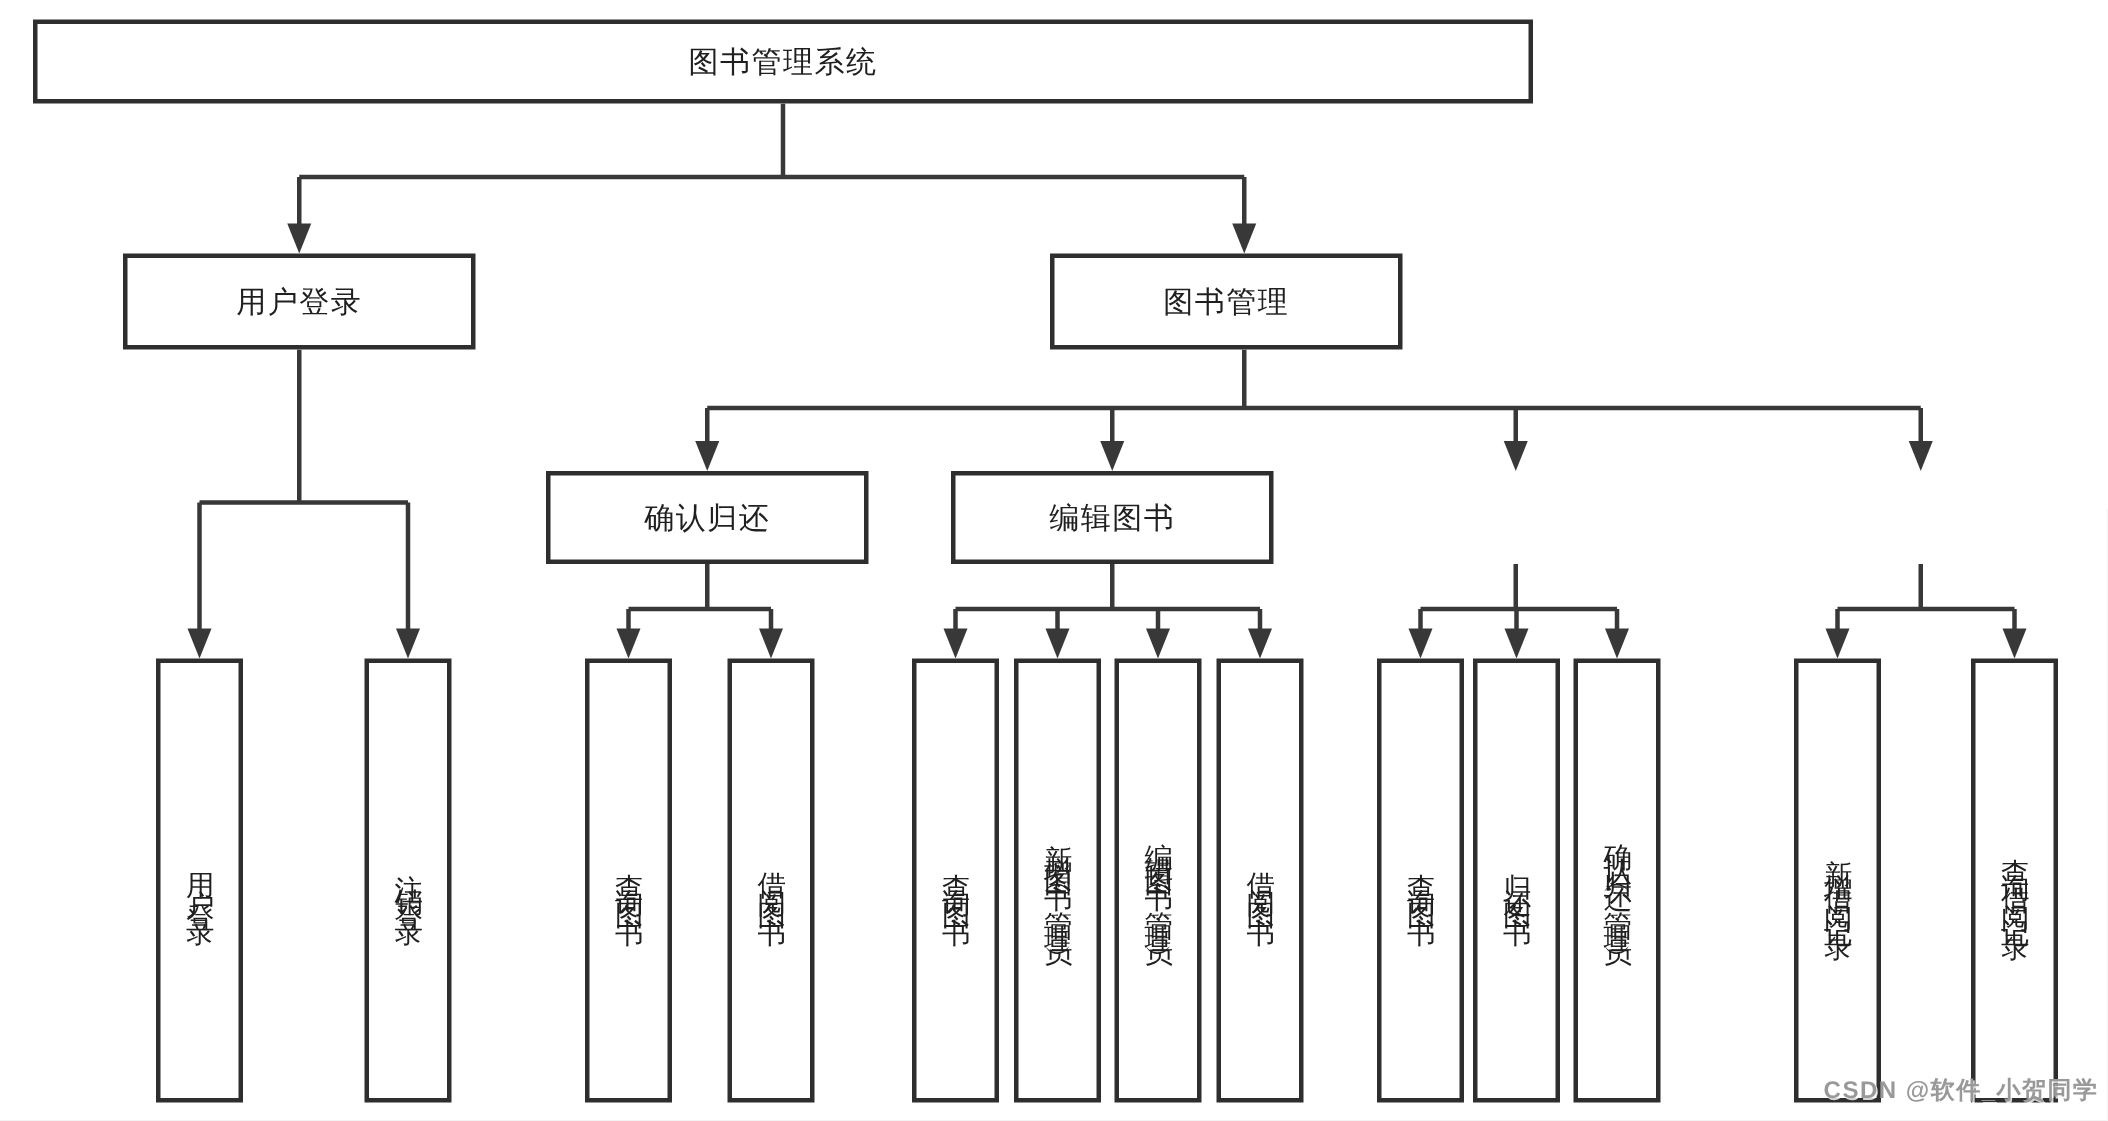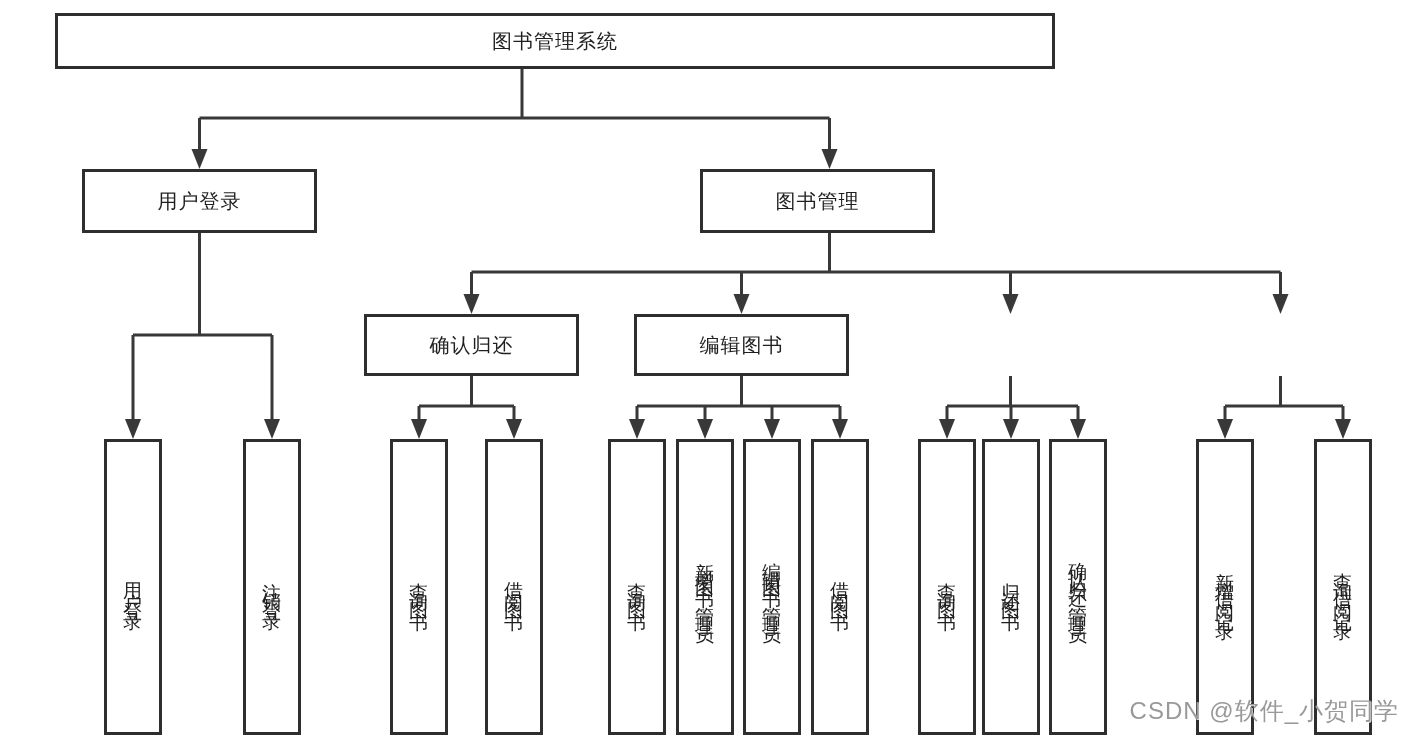--- a/index.html
+++ b/index.html
@@ -23,40 +23,41 @@
   #wires polygon{fill:var(--line);stroke:none;}
   .box{
     position:absolute;
     background:#fff;
     border:3px solid var(--border);
     color:var(--text);
     display:flex;align-items:center;justify-content:center;
     text-align:center;
   }
   .h-box{font-size:20px;letter-spacing:1px;}
-  .root{left:22px;top:13px;width:1000px;height:56px;margin-left:33px;}
+  .root{left:22px;top:13px;width:1000px;height:56px;}
   .lvl2{top:169px;width:235px;height:64px;}
   .lvl3{top:314px;width:215px;height:62px;}
   .leaf{top:439px;width:58px;height:296px;}
   .leaf span{
     writing-mode:vertical-rl;
     font-size:19px;
     letter-spacing:10px;
     line-height:1;
     color:var(--text);
   }
   .leaf.long span{letter-spacing:9px;}
   .watermark{
     position:absolute;
-    right:6px;bottom:20px;
-    font-size:24px;
+    right:6px;bottom:9px;
+    font-size:16px;
     color:var(--watermark);
     letter-spacing:1px;
     text-shadow:1px 1px 0 rgba(255,255,255,.8);
     white-space:nowrap;
+    font-weight:bold;
   }
 </style>
 </head>
 <body>
 
 <div id="canvas">
 
   <svg id="wires" viewBox="0 0 1405 747" xmlns="http://www.w3.org/2000/svg">
 
     <g>

